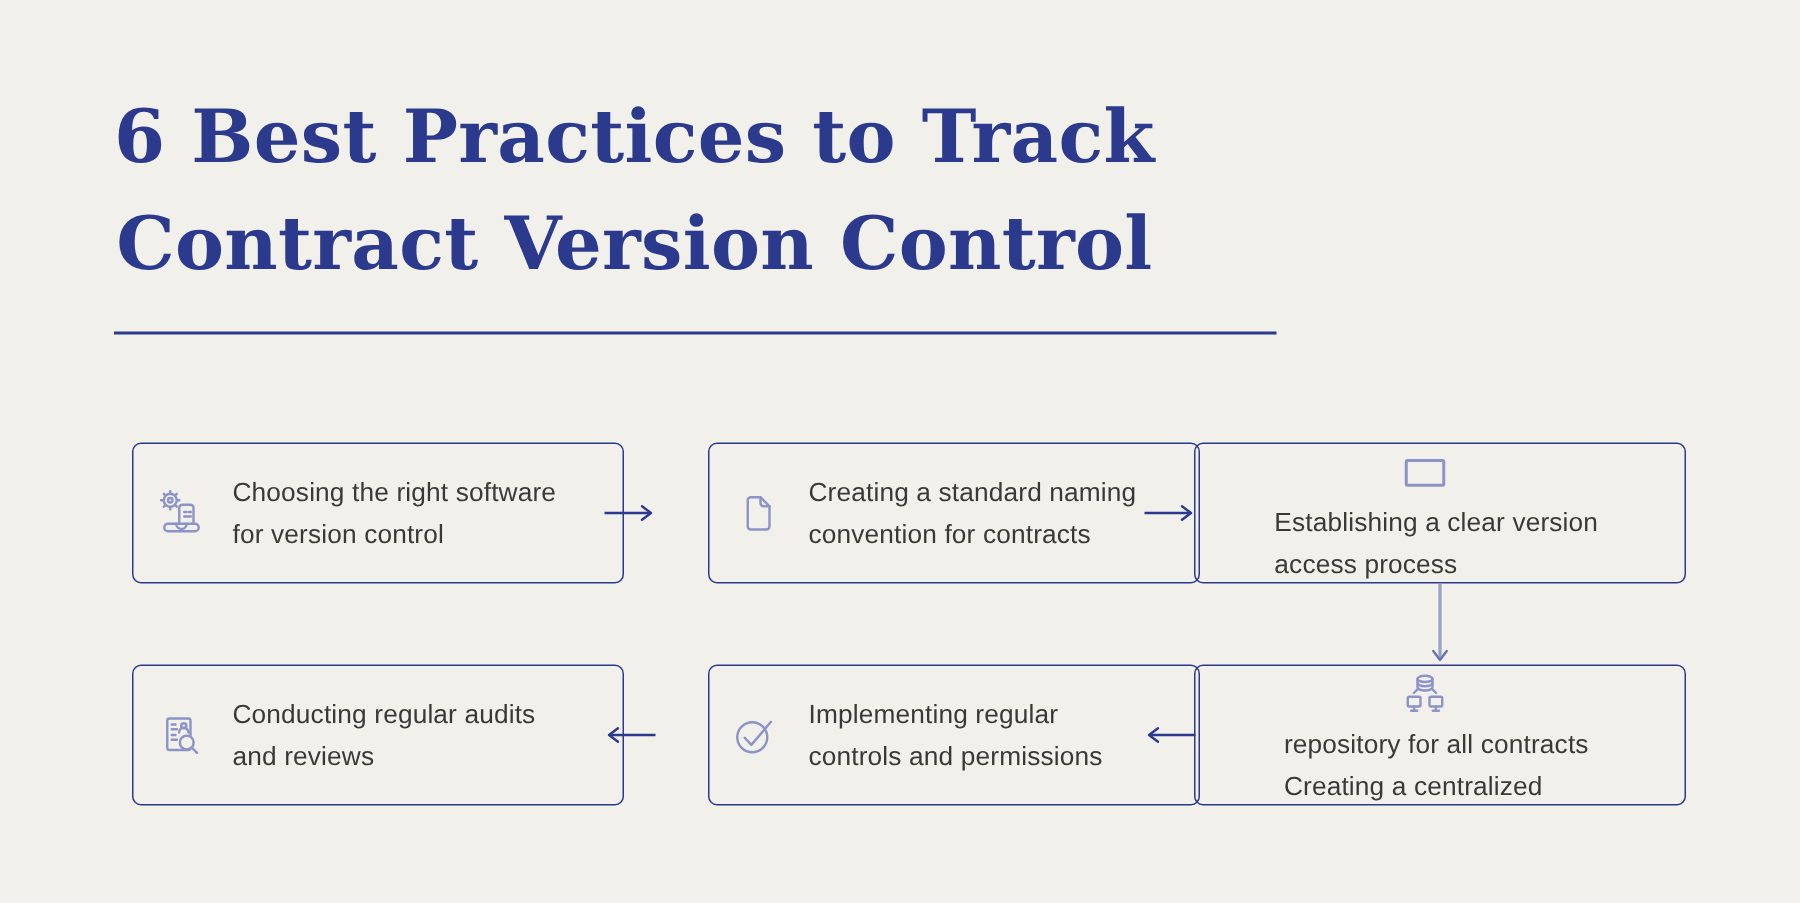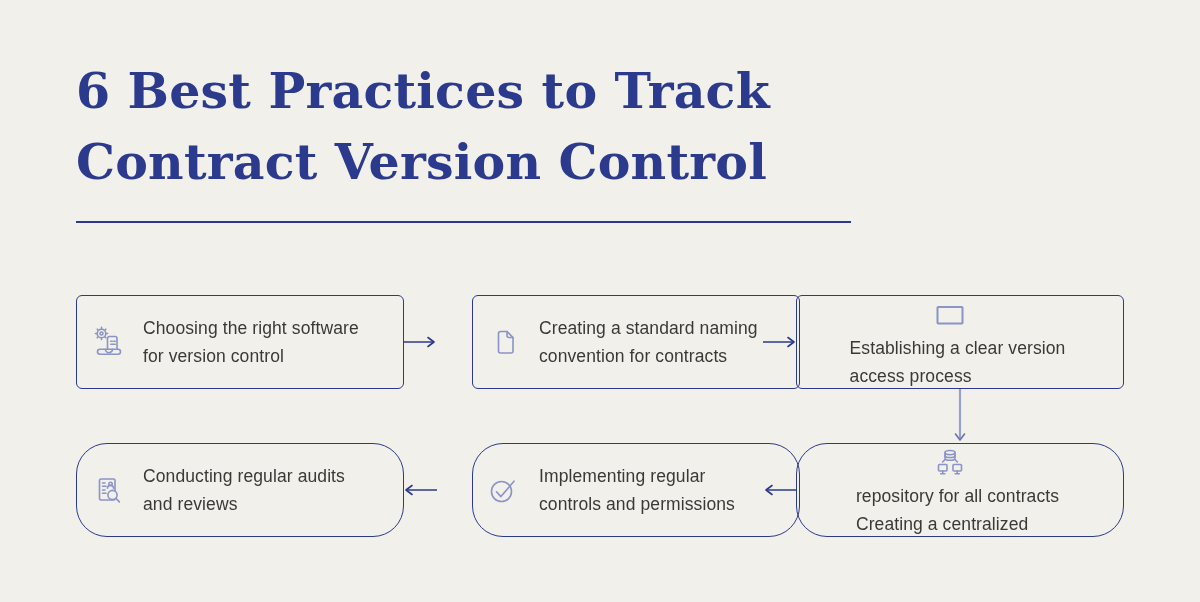--- a/index.html
+++ b/index.html
@@ -23,42 +23,43 @@
   .title {
     position: absolute;
     left: 76px;
     top: 56px;
     font-family: "DejaVu Serif", "Liberation Serif", serif;
     font-weight: 700;
     font-size: 49px;
     line-height: 71px;
     letter-spacing: 0.2px;
     color: var(--accent, #2B3A8C);
+    text-align: center;
   }
   .title-rule {
     position: absolute;
     left: 76px;
     top: 221px;
     width: 775px;
     height: 2px;
     background: var(--accent, #2B3A8C);
   }
   .step-box {
     position: absolute;
     width: 328px;
     height: 94px;
     border: 1.5px solid var(--accent, #2B3A8C);
     border-radius: 6px;
     display: flex;
     align-items: center;
     padding: 0 18px 0 13px;
   }
   .r1 { top: 295px; }
-  .r2 { top: 443px; border-radius: 31px; }
-  .c1 { left: 76px; }
+  .r2 { top: 443px; }
+  .c1 { left: 88px; }
   .c2 { left: 436px; margin-left: 36px; }
   .c3 { left: 796px; flex-direction: column; }
   .step-icon {
     width: 38px;
     height: 38px;
     flex: 0 0 38px;
     margin-right: 15px;
     display: flex;
     align-items: center;
     justify-content: center;

